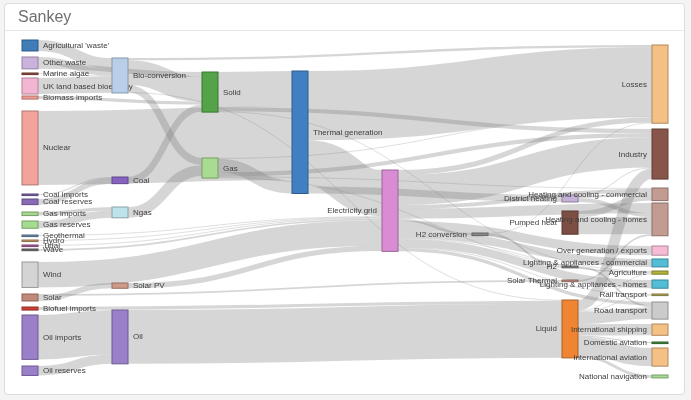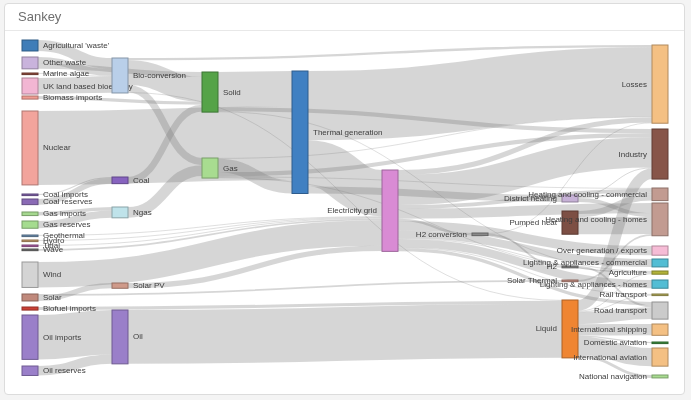--- a/index.html
+++ b/index.html
@@ -10,21 +10,21 @@
     position:relative;overflow:hidden;
   }
   .panel{
     position:absolute;left:4px;top:3px;width:681px;height:392px;
     background:#ffffff;border:1px solid #dcdcdc;border-radius:4px;
     box-sizing:border-box;
   }
   .panel-header{
     height:26px;line-height:26px;padding-left:13px;
     border-bottom:1px solid #e8e8e8;
-    color:#6f6f6f;font-size:13px;
+    color:#6f6f6f;font-size:16px;
   }
   svg.sankey{
     position:absolute;left:0;top:0;width:691px;height:400px;
   }
   svg.sankey text{
     font-family:"Liberation Sans",sans-serif;
     font-size:8px;fill:#3d3d3d;
   }
 </style>
 </head>

